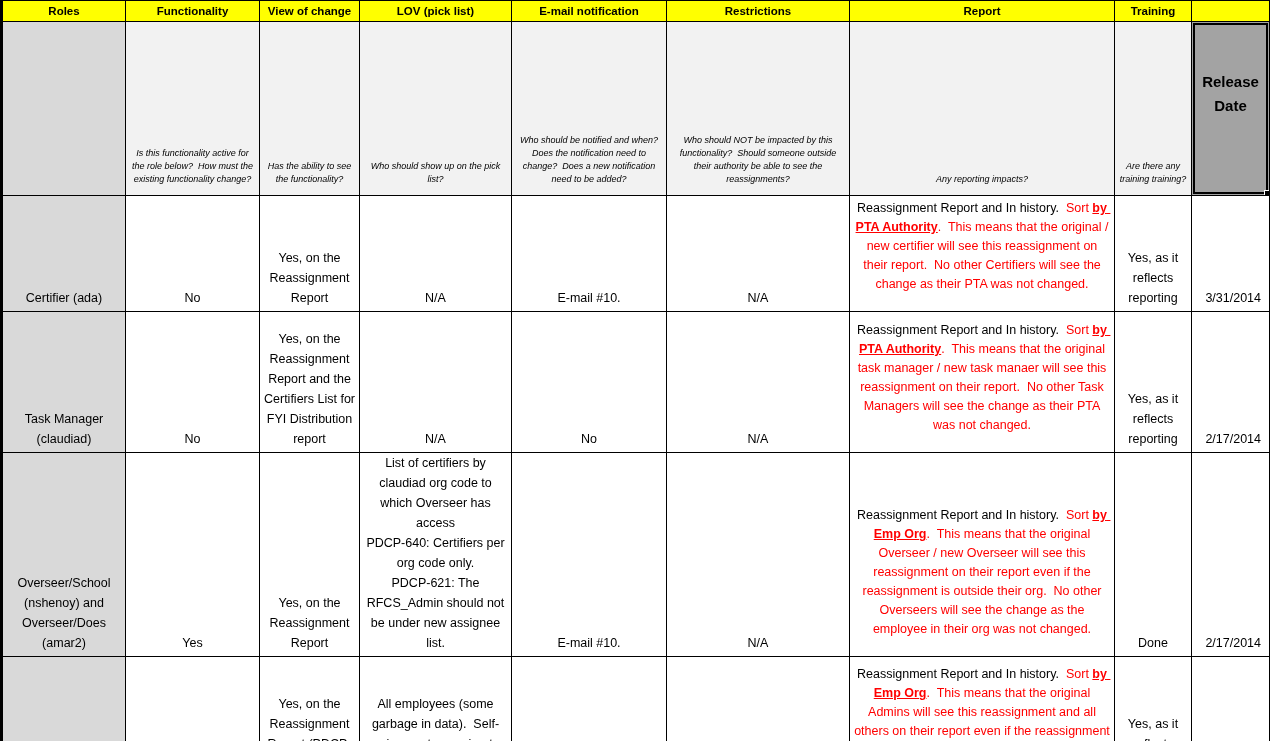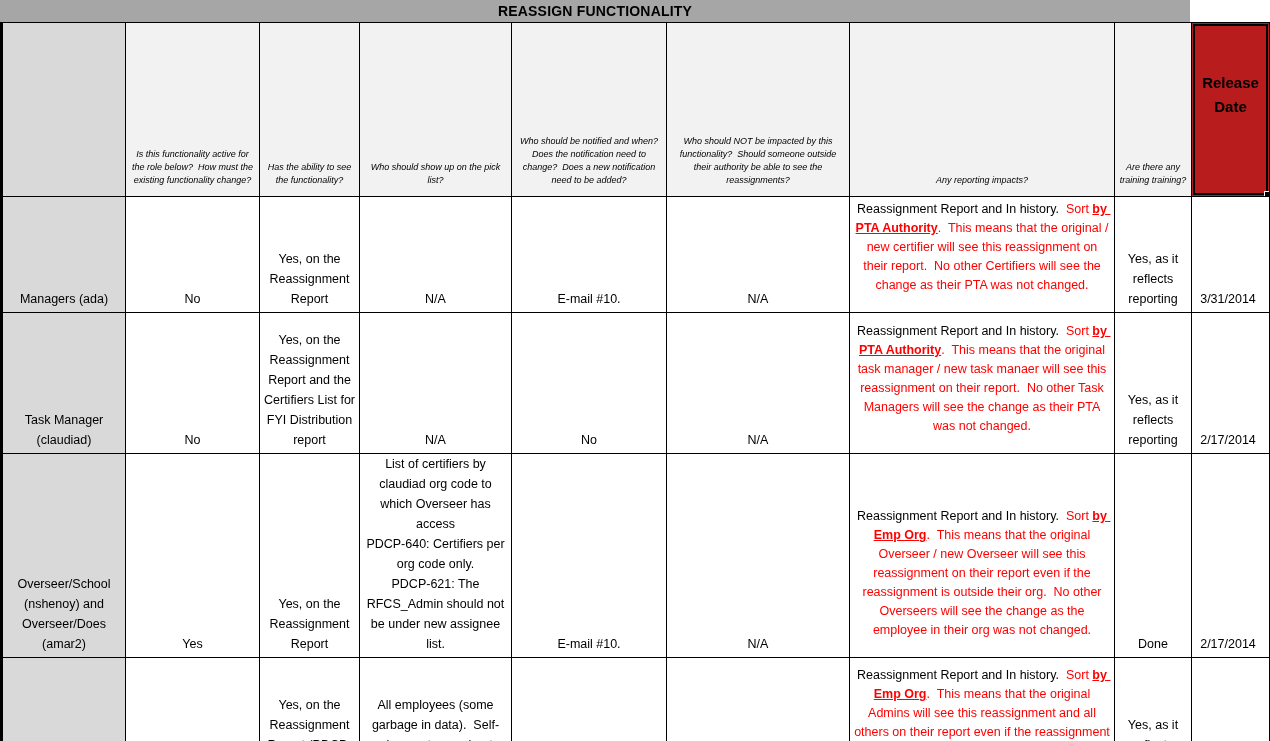--- a/index.html
+++ b/index.html
@@ -27,69 +27,79 @@
   }
   tr.tr-questions{height:99px;}
   td.q{
     background:var(--question_row_bg,#f2f2f2); font-style:italic;
     font-size:9px; line-height:13px; padding:12px 4px 9px 4px;
   }
   td.rolebg{background:var(--roles_col_bg,#d9d9d9);}
   tr.tr-r1{height:116px;} tr.tr-r2{height:141px;} tr.tr-r3{height:201px;}
   tr.tr-r4{height:121px;}
   td.report-cell{line-height:19px; padding-bottom:17px;}
-  td.date-cell{text-align:center; padding-right:8px;}
+  td.date-cell{text-align:right; padding-right:8px;}
   td.release-header{
-    position:relative; background:#b91c1c; font-weight:bold; font-size:15px;
+    position:relative; background:#a3a3a3; font-weight:bold; font-size:15px;
     line-height:24px; padding-bottom:5px; font-style:normal;
   }
   .sel-border{position:absolute; left:1px; top:1px; right:1px; bottom:1px;
     border:2px solid #000; pointer-events:none;}
   .fill-handle{position:absolute; right:-3px; bottom:-3px; width:6px; height:6px;
     background:#000; border:1px solid #fff; z-index:3;}
 </style>
 </head>
 <body>
 
 <div class="sheet">
-  <div class="title-bar">REASSIGN FUNCTIONALITY</div>
 
   <table>
     <colgroup>
       <col class="c-roles">
         <col class="c-func">
         <col class="c-view">
         <col class="c-lov">
       <col class="c-email">
         <col class="c-restr">
         <col class="c-report">
         <col class="c-train">
         <col class="c-rel">
     </colgroup>
 
     <tbody>
+        <tr class="tr-header">
+      <th class="first-col">Roles</th>
+      <th>Functionality</th>
+      <th>View of change</th>
+      <th>LOV (pick list)</th>
+      <th>E-mail notification</th>
+      <th>Restrictions</th>
+      <th>Report</th>
+      <th>Training</th>
+      <th></th>
+    </tr>
 
     <tr class="tr-questions">
       <td class="rolebg first-col"></td>
       <td class="q">Is this functionality active for the role below?  How must the existing functionality change?</td>
       <td class="q">Has the ability to see the functionality?</td>
       <td class="q">Who should show up on the pick list?</td>
       <td class="q">Who should be notified and when?  Does the notification need to change?  Does a new notification need to be added?</td>
       <td class="q">Who should NOT be impacted by this functionality?  Should someone outside their authority be able to see the reassignments?</td>
       <td class="q">Any reporting impacts?</td>
       <td class="q">Are there any training training?</td>
       <td class="release-header">
         <span>Release Date</span>
         <div class="sel-border"></div>
         <div class="fill-handle"></div>
       </td>
     </tr>
 
     <tr class="tr-r1">
-      <td class="rolebg first-col">Managers (ada)</td>
+      <td class="rolebg first-col">Certifier (ada)</td>
       <td>No</td>
       <td>Yes, on the Reassignment Report</td>
       <td>N/A</td>
       <td>E-mail #10.</td>
       <td>N/A</td>
       <td class="report-cell"><span style="color: rgb(0, 0, 0);">Reassignment Report and In history.  </span><span style="color: rgb(255, 0, 0);">Sort </span><span style="color: rgb(255, 0, 0); font-weight: bold; text-decoration: underline;">by PTA Authority</span><span style="color: rgb(255, 0, 0);">.  This means that the original / new certifier will see this reassignment on their report.  No other Certifiers will see the change as their PTA was not changed.</span></td>
       <td>Yes, as it reflects reporting</td>
       <td class="date-cell">3/31/2014</td>
     </tr>
 

